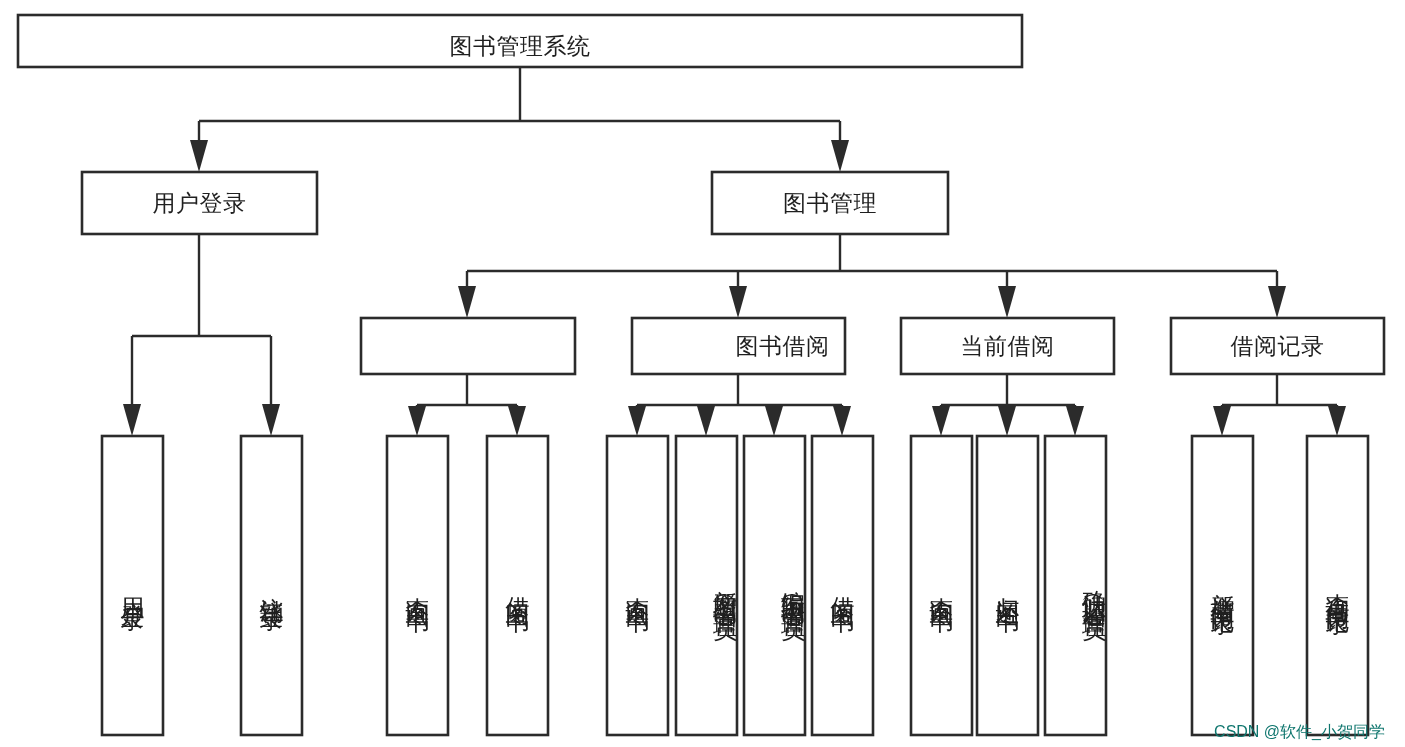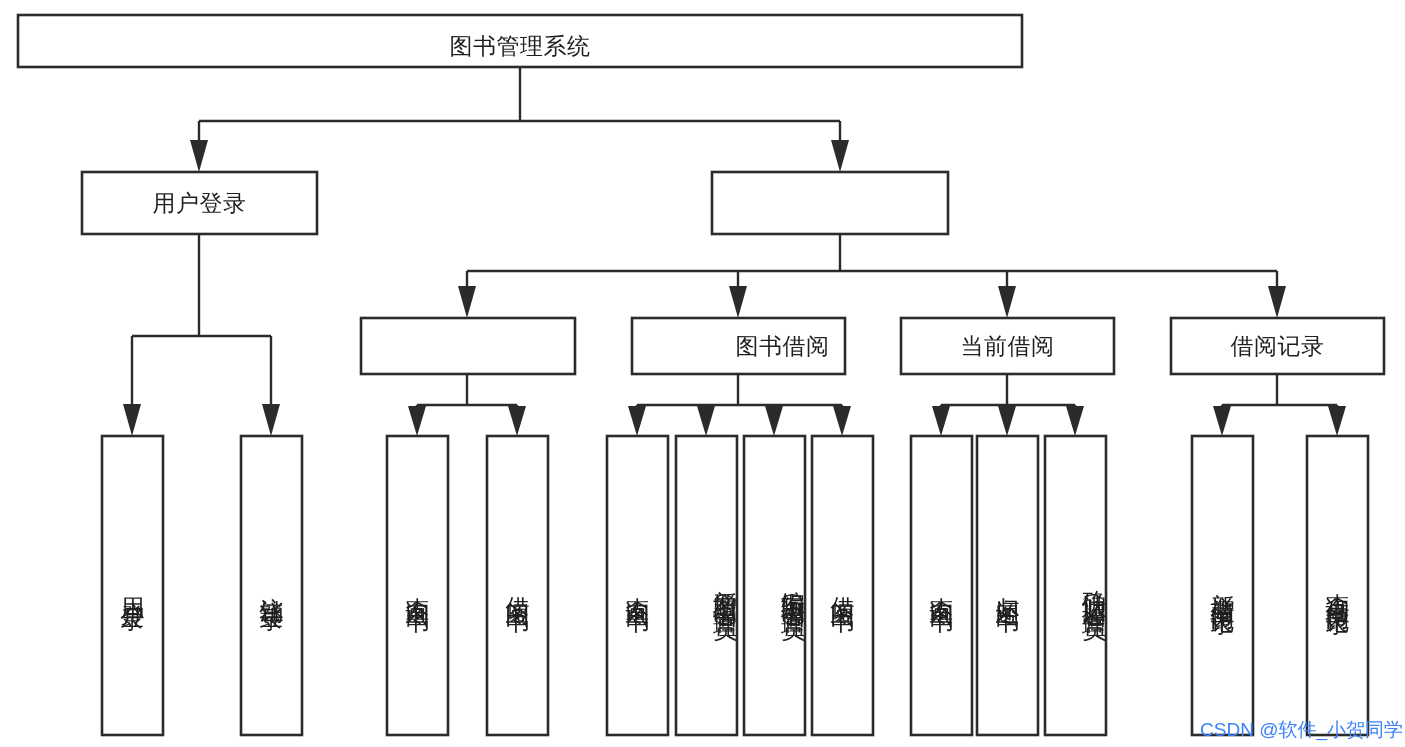--- a/index.html
+++ b/index.html
@@ -61,24 +61,24 @@
   }
   .node-label.vertical {
     writing-mode: vertical-rl;
     text-orientation: upright;
     font-size: 24px;
     letter-spacing: 4px;
     line-height: 1;
   }
   .watermark {
     position: absolute;
-    right: 2px;
+    right: 20px;
     bottom: 4px;
-    font-size: 19px;
-    color: #3b82f6;
+    font-size: 16px;
+    color: #0f766e;
     font-family: "Liberation Sans", "DejaVu Sans", sans-serif;
     white-space: nowrap;
   }
 </style>
 </head>
 <body>
 
 <div id="diagram-root">
 
   <svg class="flow" viewBox="0 0 1405 747">
@@ -185,20 +185,21 @@
     <rect class="node-box" x="977" y="436" width="61" height="299"></rect>
     <rect class="node-box" x="1045" y="436" width="61" height="299"></rect>
 
     <rect class="node-box" x="1192" y="436" width="61" height="299"></rect>
     <rect class="node-box" x="1307" y="436" width="61" height="299"></rect>
   </svg>
 
   <div class="node-label horizontal" style="left:18px; top:15px; width:1004px; height:63px;">图书管理系统</div>
 
   <div class="node-label horizontal" style="left:82px; top:172px; width:235px; height:62px;">用户登录</div>
+  <div class="node-label horizontal" style="left:712px; top:172px; width:236px; height:62px;">图书管理</div>
 
   <div class="node-label horizontal" style="left:632px; top:318px; width:213px; height:56px;padding-left:44px;">图书借阅</div>
   <div class="node-label horizontal" style="left:1171px; top:318px; width:213px; height:56px;">借阅记录</div>
   <div class="node-label horizontal" style="left:901px; top:318px; width:213px; height:56px;">当前借阅</div>
 
   <div class="node-label vertical" style="left:102px; top:436px; width:61px; height:299px;">用户登录</div>
   <div class="node-label vertical" style="left:241px; top:436px; width:61px; height:299px;">注销登录</div>
 
   <div class="node-label vertical" style="left:387px; top:436px; width:61px; height:299px;">查询图书</div>
   <div class="node-label vertical" style="left:487px; top:436px; width:61px; height:299px;">借阅图书</div>

